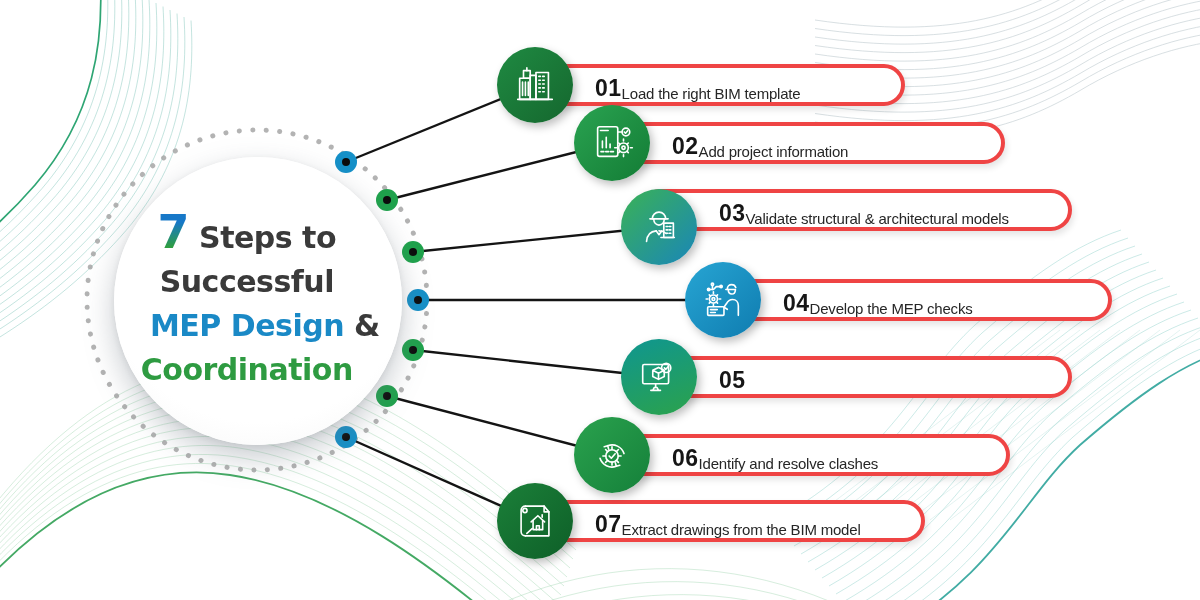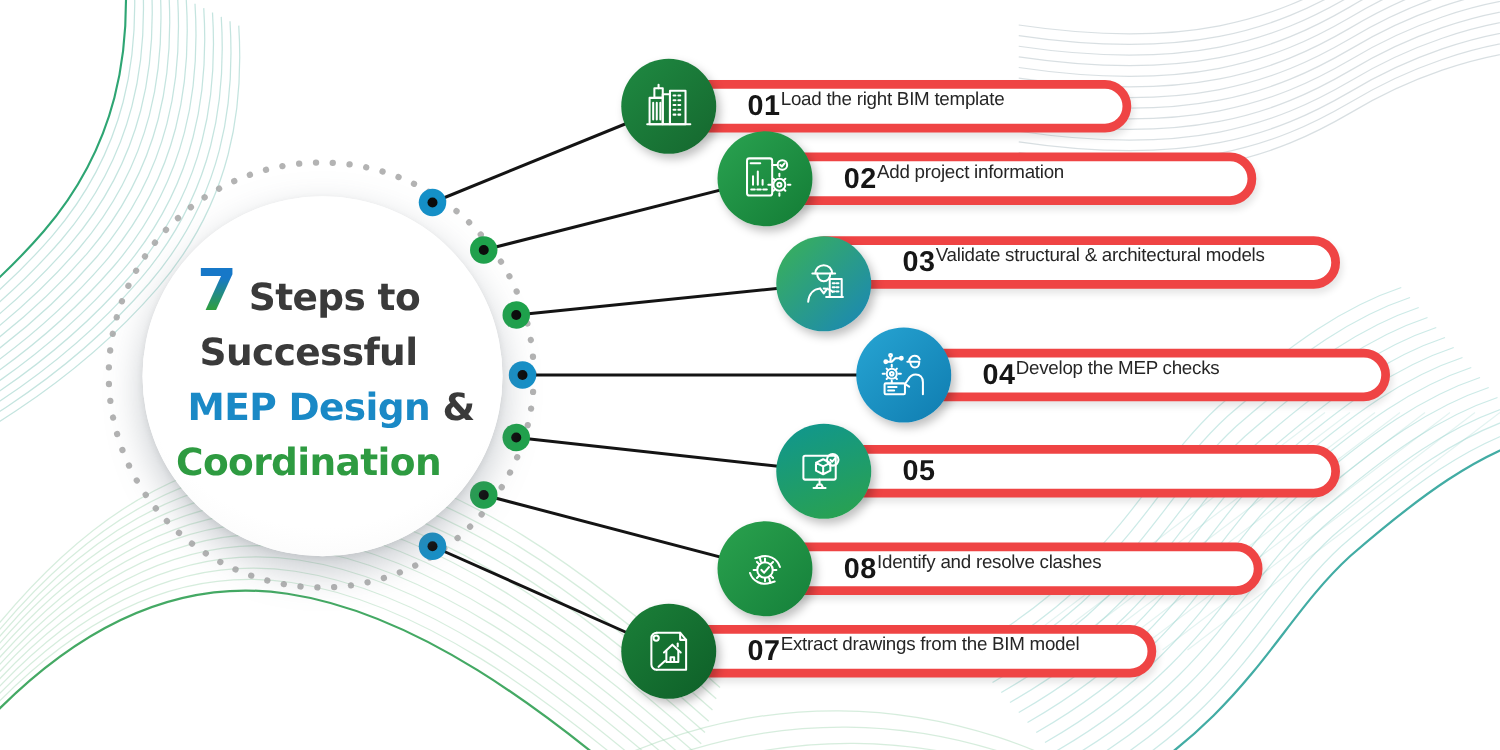--- a/index.html
+++ b/index.html
@@ -26,22 +26,22 @@
      z-index:2;display:flex;align-items:center;justify-content:flex-start;text-align:center;}
   .title{font-family:"DejaVu Sans",sans-serif;font-weight:700;font-size:30px;line-height:44px;
      color:#3a3a3a;letter-spacing:-.5px;}
   .t-seven{font-size:46px;background:linear-gradient(180deg,#1778c8 32%,#2f9e41 78%);
      -webkit-background-clip:text;background-clip:text;color:transparent;}
   .t-blue{color:#1a89c6;margin-left:36px;}
   .t-green{color:#2e9b41;}
 
   
   .pill{position:absolute;height:42px;border-radius:21px;background:#ffffff;
-     border:7px solid #ef4444;box-shadow:2px 4px 6px rgba(0,0,0,.10);
-     display:flex;align-items:flex-start;padding-left:76px;box-sizing:border-box;
+     border:4px solid #ef4444;box-shadow:2px 4px 6px rgba(0,0,0,.10);
+     display:flex;align-items:flex-end;padding-left:76px;box-sizing:border-box;
      white-space:nowrap;z-index:3;}
   .num{font-weight:700;font-size:23px;color:#161616;letter-spacing:.5px;}
   .label{font-size:15px;color:#262626;letter-spacing:-.2px;}
 
   
   .badge{position:absolute;width:76px;height:76px;border-radius:50%;z-index:4;
      display:flex;align-items:center;justify-content:center;
      box-shadow:3px 4px 8px rgba(0,0,0,.25);}
   .badge svg{width:46px;height:46px;stroke:#ffffff;fill:none;
      stroke-width:1.7;stroke-linecap:round;stroke-linejoin:round;}
@@ -212,21 +212,21 @@
     <span class="label">Validate structural &amp; architectural models</span>
   </div>
   <div class="pill p4">
     <span class="num">04</span>
     <span class="label">Develop the MEP checks</span>
   </div>
   <div class="pill p5">
     <span class="num">05</span>
   </div>
   <div class="pill p6">
-    <span class="num">08</span>
+    <span class="num">06</span>
     <span class="label">Identify and resolve clashes</span>
   </div>
   <div class="pill p7">
     <span class="num">07</span>
     <span class="label">Extract drawings from the BIM model</span>
   </div>
 
   <div class="badge b1 c1">
     <svg viewBox="0 0 48 48">
       <path d="M15.5 6v3"></path>

